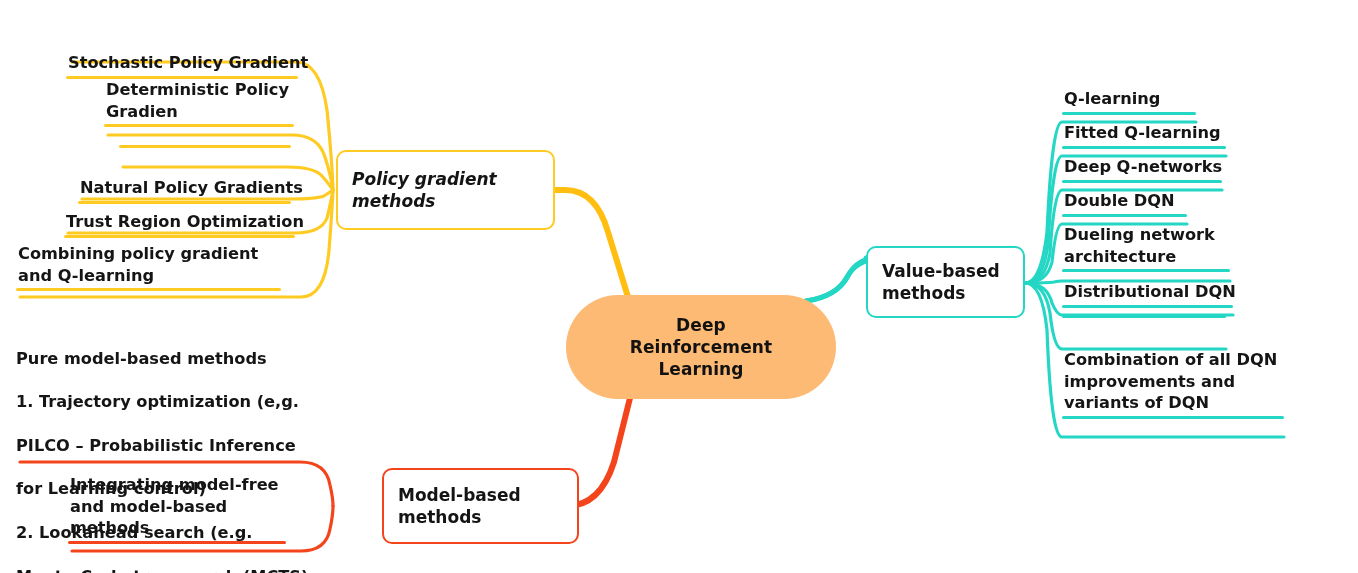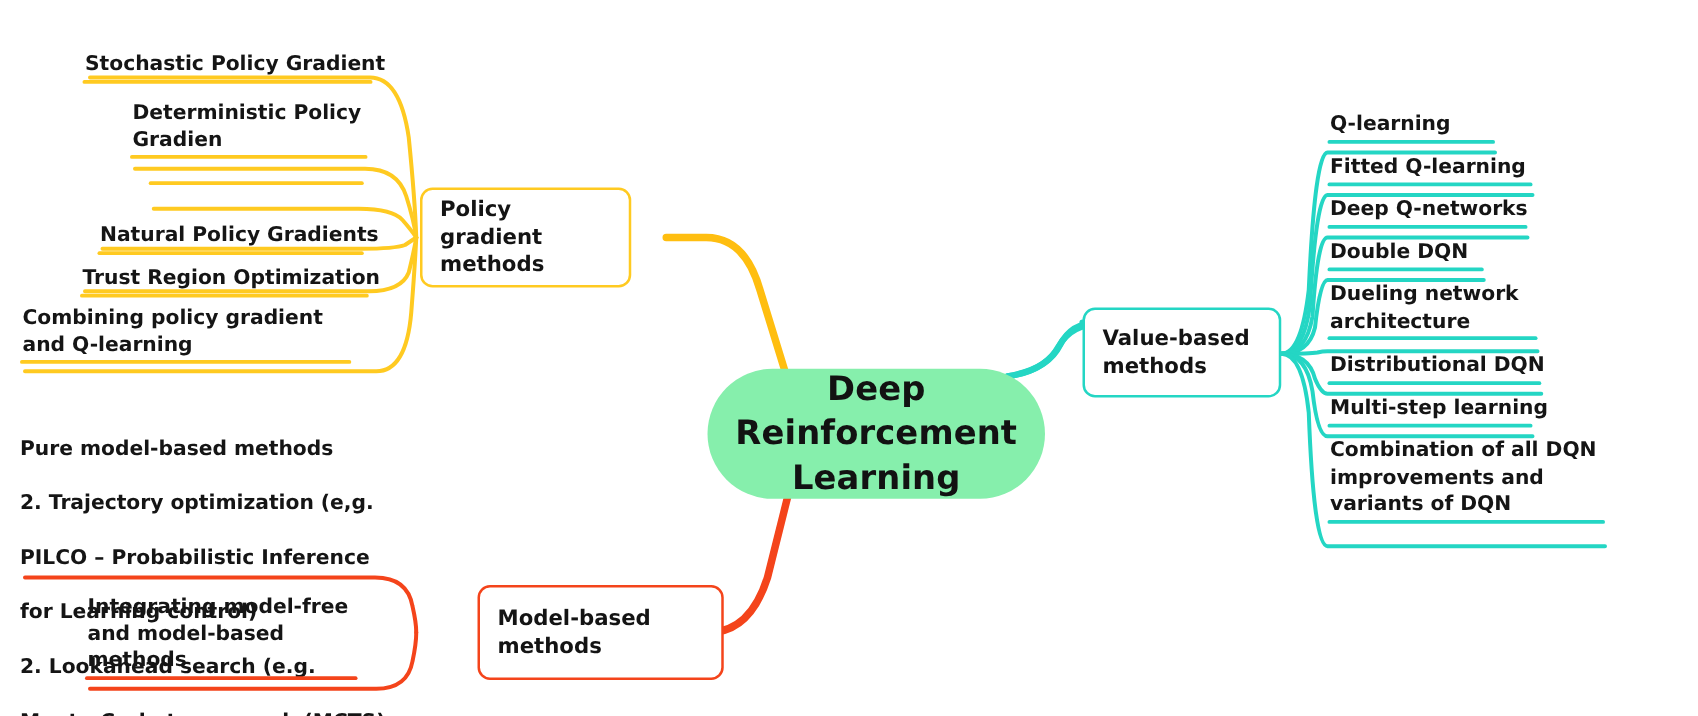--- a/index.html
+++ b/index.html
@@ -8,26 +8,26 @@
     width:1358px;height:573px;overflow:hidden;position:relative;
     color:#1a1a1a;
   }
   #canvas{position:absolute;left:0;top:0;width:1358px;height:573px;}
   #edges{position:absolute;left:0;top:0;width:1358px;height:573px;pointer-events:none;}
 
   .node{position:absolute;box-sizing:border-box;}
 
   
   .root{
-    background:#86efac;
+    background:#fdba74;
     border-radius:52px;
     display:flex;align-items:center;justify-content:center;
     text-align:center;
     font-weight:bold;
-    font-size:27px;
+    font-size:17px;
     line-height:1.30;
     letter-spacing:.1px;
     color:#121212;
   }
 
   
   .branch{
     background:#ffffff;
     border:2.6px solid #000;
     border-radius:10px;
@@ -101,42 +101,42 @@
   </svg>
 
   <div class="node root" style="left:566px;top:295px;width:270px;height:104px;">
     <div>
       <div>Deep</div>
       <div>Reinforcement</div>
       <div>Learning</div>
     </div>
   </div>
 
-  <div class="node branch yellow" style="left:336px;top:150px;width:169px;height:80px;">
+  <div class="node branch yellow" style="left:336px;top:150px;width:219px;height:80px;font-style:italic;">
     <div>
       <div>Policy gradient</div>
       <div>methods</div>
     </div>
   </div>
 
   <div class="node branch red" style="left:336px;top:468px;width:197px;height:76px;margin-left:46px;">
     <div>
       <div>Model-based</div>
       <div>methods</div>
     </div>
   </div>
 
   <div class="node branch teal" style="left:866px;top:246px;width:159px;height:72px;">
     <div>
       <div>Value-based</div>
       <div>methods</div>
     </div>
   </div>
 
-  <div class="node leaf yellow" style="left:66px;top:40px;width:232px;">
+  <div class="node leaf yellow" style="left:66px;top:52px;width:232px;">
     <span class="txt">Stochastic Policy Gradient</span>
     <span class="rule"></span>
   </div>
 
   <div class="node leaf yellow wrap" style="left:104px;top:79px;width:190px;">
     <span class="txt">
       <span>Deterministic Policy</span><br>
       <span>Gradien</span>
     </span>
     <span class="rule"></span>
@@ -160,21 +160,21 @@
     <span class="txt">
       <span>Combining policy gradient</span><br>
       <span>and Q-learning</span>
     </span>
     <span class="rule"></span>
   </div>
 
   <div class="node" style="left:16px;top:326px;width:300px;">
     <div class="textblock">
       <div>Pure model-based methods</div>
-      <div>2. Trajectory   optimization (e,g.</div>
+      <div>1. Trajectory   optimization (e,g.</div>
       <div>PILCO – Probabilistic Inference</div>
       <div>for Learning control)</div>
       <div>2. Lookahead search (e.g.</div>
       <div>Monte-Carlo tree search (MCTS)</div>
     </div>
 
   </div>
 
   <div class="node leaf red wrap" style="left:68px;top:474px;width:218px;">
     <span class="txt">
@@ -212,21 +212,20 @@
     </span>
     <span class="rule"></span>
   </div>
 
   <div class="node leaf teal" style="left:1062px;top:281px;width:171px;">
     <span class="txt">Distributional DQN</span>
     <span class="rule"></span>
   </div>
 
   <div class="node leaf teal" style="left:1062px;top:315px;width:164px;">
-    <span class="txt">Multi-step learning</span>
     <span class="rule"></span>
   </div>
 
   <div class="node leaf teal wrap" style="left:1062px;top:349px;width:222px;">
     <span class="txt">
       <span>Combination of all DQN</span><br>
       <span>improvements and</span><br>
       <span>variants of DQN</span>
     </span>
     <span class="rule"></span>

